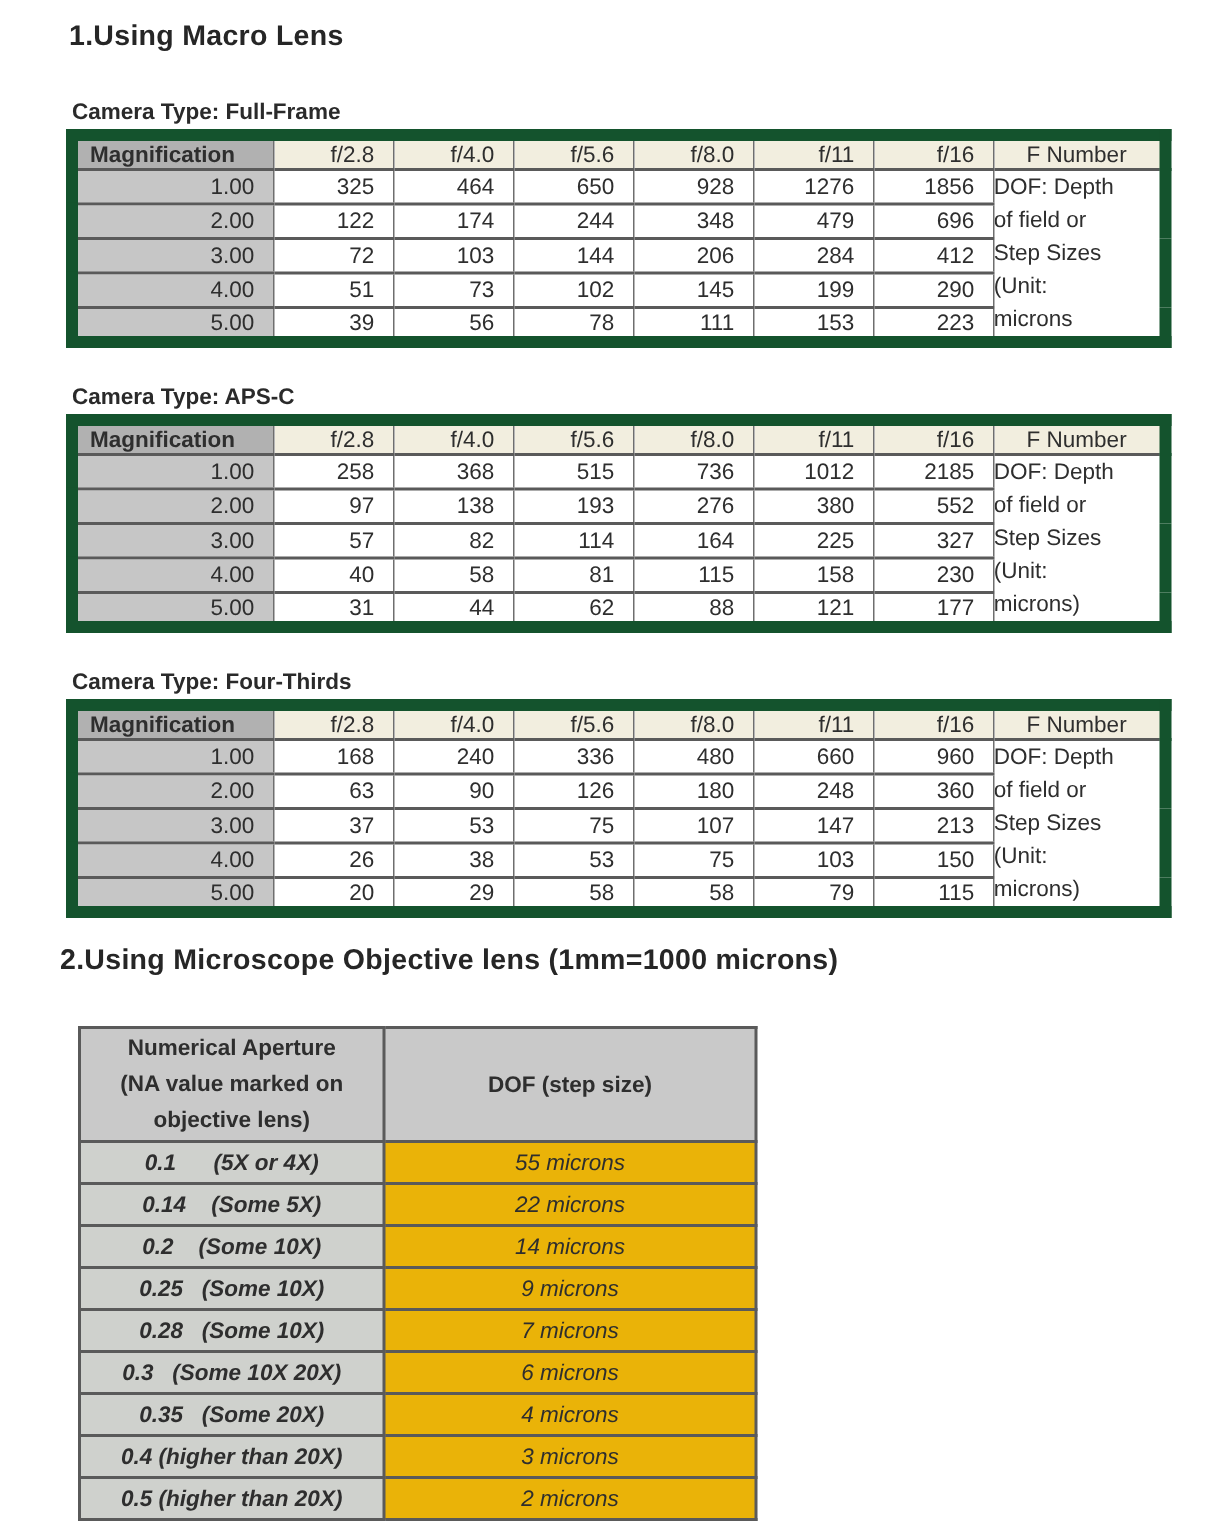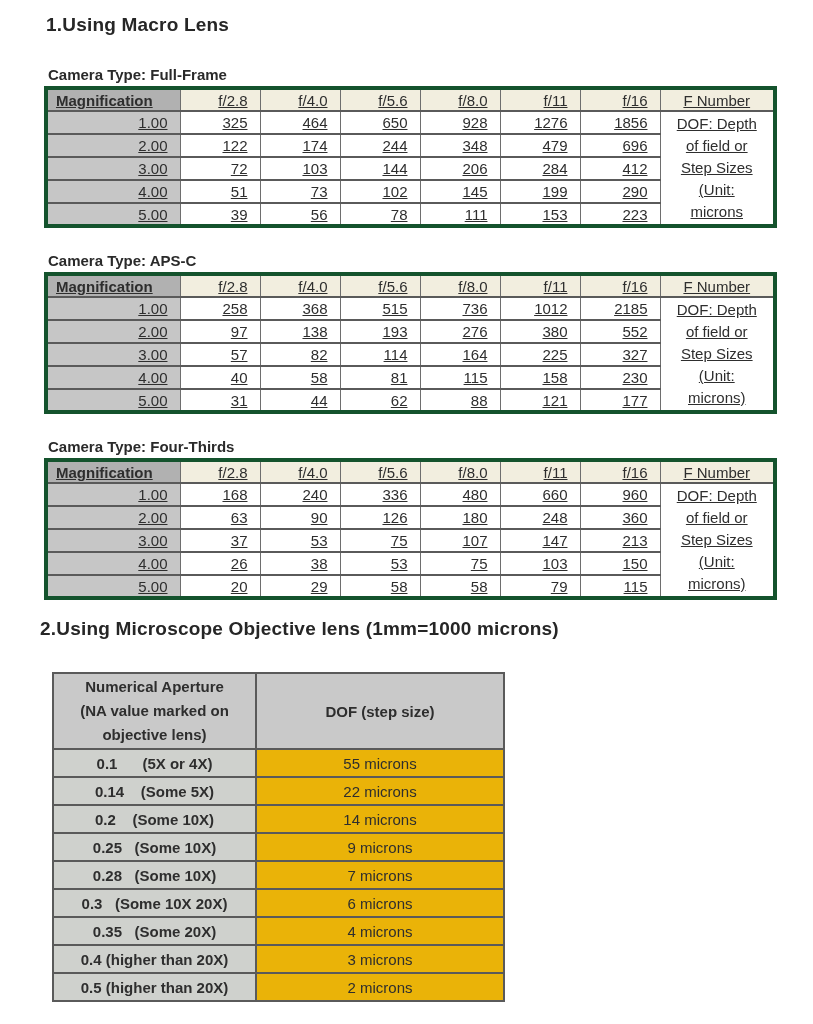--- a/index.html
+++ b/index.html
@@ -30,55 +30,55 @@
     font-weight: bold;
     margin: 0 0 3px 4px;
     color: #2a2a2a;
   }
 
   table {
     border-collapse: collapse;
     table-layout: fixed;
     font-size: 15px;
   }
-  table.macro { width: 729px; border: 4px solid #14532d; text-decoration: underline; }
+  table.macro { width: 729px; border: 8px solid #14532d; }
   .macro th, .macro td {
     border-top: 2px solid #5a5a5a;
     border-bottom: 2px solid #5a5a5a;
     border-left: 1px solid #6e6e6e;
     border-right: 1px solid #6e6e6e;
     padding: 0;
     overflow: hidden;
     white-space: nowrap;
   }
   .macro tr { height: 23px; }
   .macro col.c-mag { width: 134px; }
   .macro col.c-f   { width: 80px; }
   .macro col.c-fn  { width: 115px; }
   .macro .mag-h { background: #b1b1b1; text-align: left; font-weight: bold; padding-left: 8px; }
   .macro .f-h   { background: #f2eedf; text-align: right; font-weight: normal; padding-right: 12px; }
   .macro .fn-h  { background: #f2eedf; text-align: center; font-weight: normal; }
   .macro .mag   { background: #c6c6c6; text-align: right; padding-right: 12px; }
   .macro .num   { background: #ffffff; text-align: right; padding-right: 12px; }
-  .macro .note  { background: #ffffff; text-align: center; vertical-align: middle; white-space: normal; }
+  .macro .note  { background: #ffffff; text-align: left; vertical-align: middle; white-space: normal; }
   .macro .note div { line-height: 22px; }
 
   table.micro { width: 451px; border: 2px solid #3e3e3e; margin: 32px 0 0 8px; }
   .micro th, .micro td {
     border-top: 2px solid #5a5a5a;
     border-bottom: 2px solid #5a5a5a;
     border-left: 2px solid #5a5a5a;
     border-right: 2px solid #5a5a5a;
     padding: 0;
     margin-top: 16px;
   }
   .micro col.c-na  { width: 203px; }
   .micro col.c-dof { width: 248px; }
   .micro thead tr { height: 76px; }
-  .micro tbody tr { height: 28px; }
+  .micro tbody tr { height: 28px; font-style: italic; }
   .micro th { background: #c9c9c9; font-weight: bold; text-align: center; vertical-align: middle; }
   .micro .na-h div { line-height: 24px; }
   .micro .na  { background: #cfd1cd; font-weight: bold; text-align: center; white-space: pre; }
   .micro .dof { background: #eab308; text-align: center; }
 </style>
 </head>
 <body>
 
 <div class="content">
 

